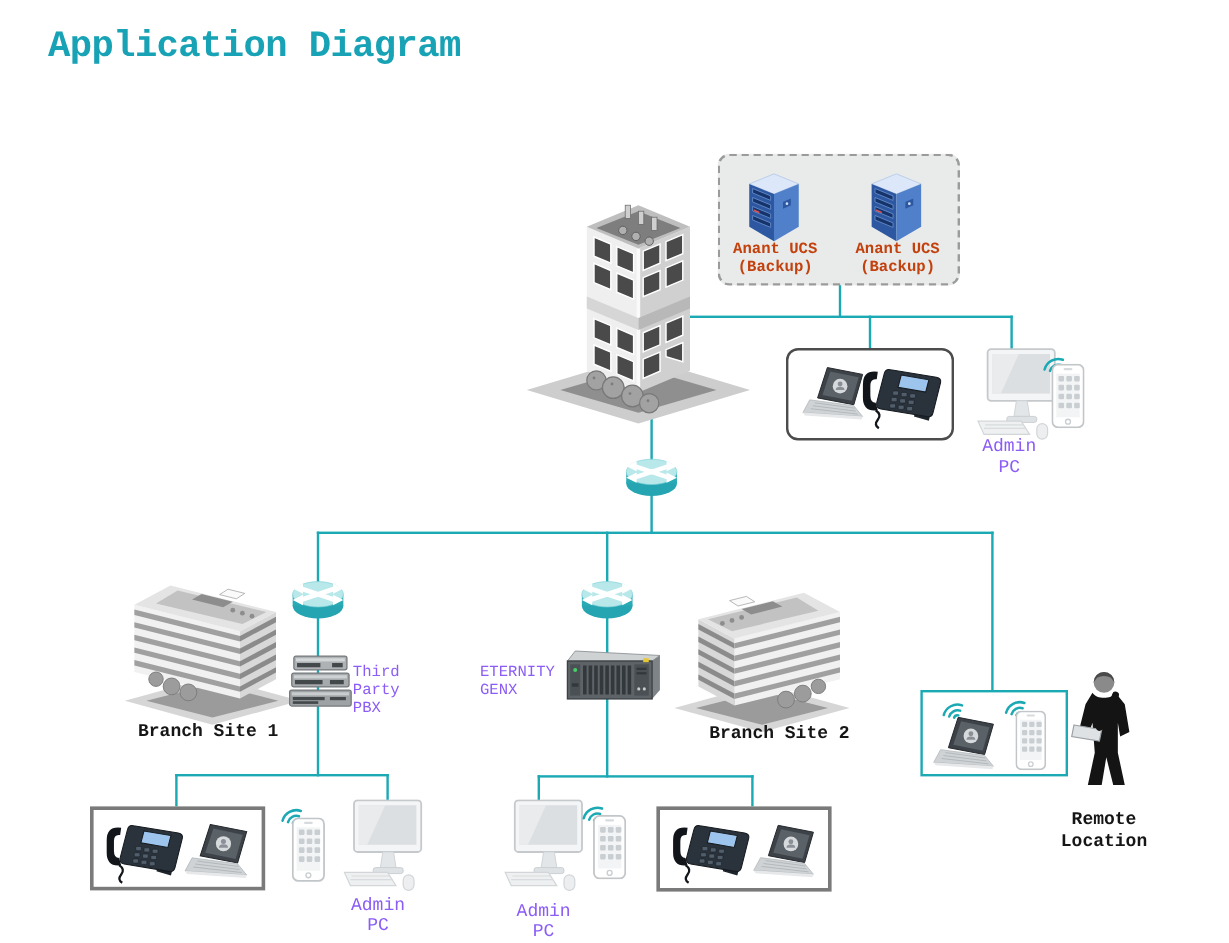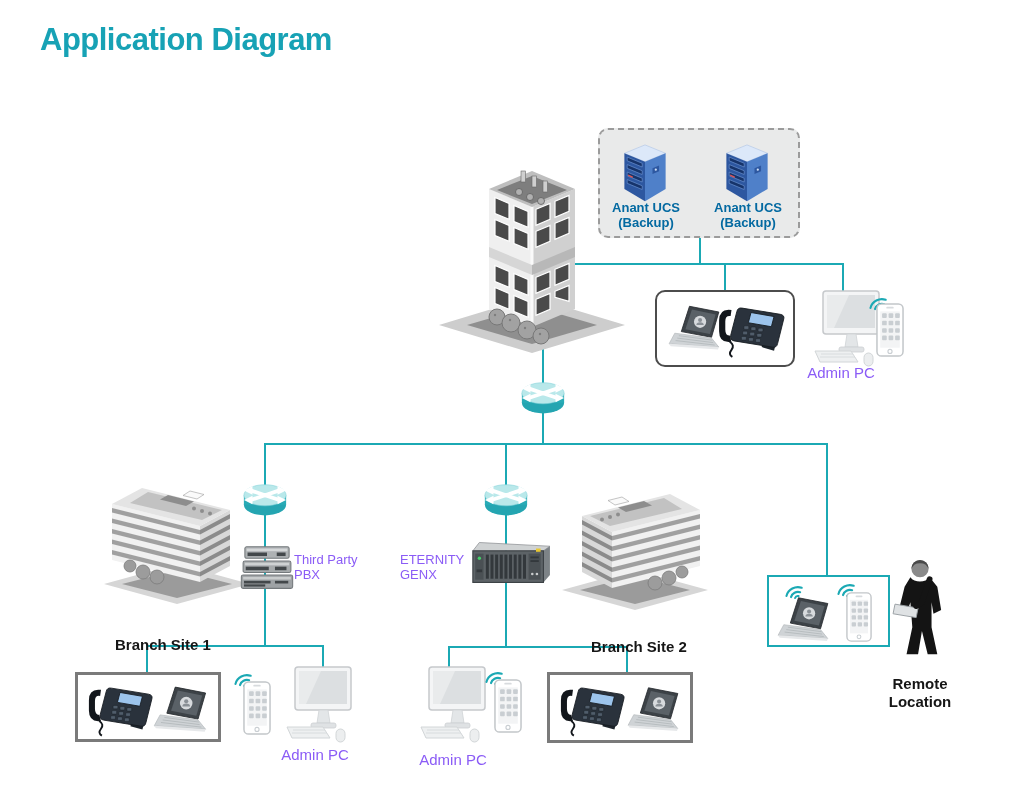--- a/index.html
+++ b/index.html
@@ -1,33 +1,33 @@
 <!DOCTYPE html>
 <html><head>
 <meta charset="utf-8">
 <style>
   html,body{margin:0;padding:0;background:#fff;}
   .canvas{position:relative;width:1024px;height:786px;background:#ffffff;
-          font-family:Liberation Sans, sans-serif;overflow:hidden;}
+          font-family:Liberation Mono, monospace;overflow:hidden;}
   .abs{position:absolute;}
   .ln{position:absolute;background:#1ba9b4;}
   .page-title{position:absolute;left:40px;top:22px;font-size:31px;font-weight:bold;
               color:#17a2b5;letter-spacing:-0.5px;}
   .loc-label{position:absolute;left:402px;top:229px;width:110px;line-height:19px;
              font-size:15px;color:#3c3c3c;}
   .loc-label .b{font-weight:bold;color:#161616;font-size:15.5px;}
   .dashed-box{position:absolute;left:598px;top:128px;width:202px;height:110px;
               background:#e9eaea;border:2px dashed #9b9b9b;border-radius:10px;box-sizing:border-box;}
   .srv-label{position:absolute;width:94px;text-align:center;font-size:13px;font-weight:bold;
-             color:#0369a1;line-height:15px;}
+             color:#c2410c;line-height:15px;}
   .dev-box{position:absolute;background:#fff;box-sizing:border-box;}
   .dev-box.rounded{border:2px solid #4c4c4c;border-radius:10px;}
   .dev-box.square{border:3px solid #7a7a7a;}
   .dev-box.teal{border:2px solid #1ba9b4;}
-  .site-label{position:absolute;font-size:15px;font-weight:bold;color:#161616;margin-top:35px;}
+  .site-label{position:absolute;font-size:15px;font-weight:bold;color:#161616;}
   .small-label{position:absolute;font-size:13px;color:#8b5cf6;line-height:15px;}
   .admin-label{position:absolute;font-size:15px;color:#8b5cf6;text-align:center;}
   .cloud-label{position:absolute;left:0;top:25px;width:100%;text-align:center;
                font-size:14.5px;font-weight:bold;color:#ffffff;}
   .rw-label{position:absolute;left:884px;top:656px;width:72px;text-align:center;
             font-size:15px;font-weight:bold;color:#161616;line-height:18px;margin-top:19px;}
 </style>
 </head>
 <body>
 

